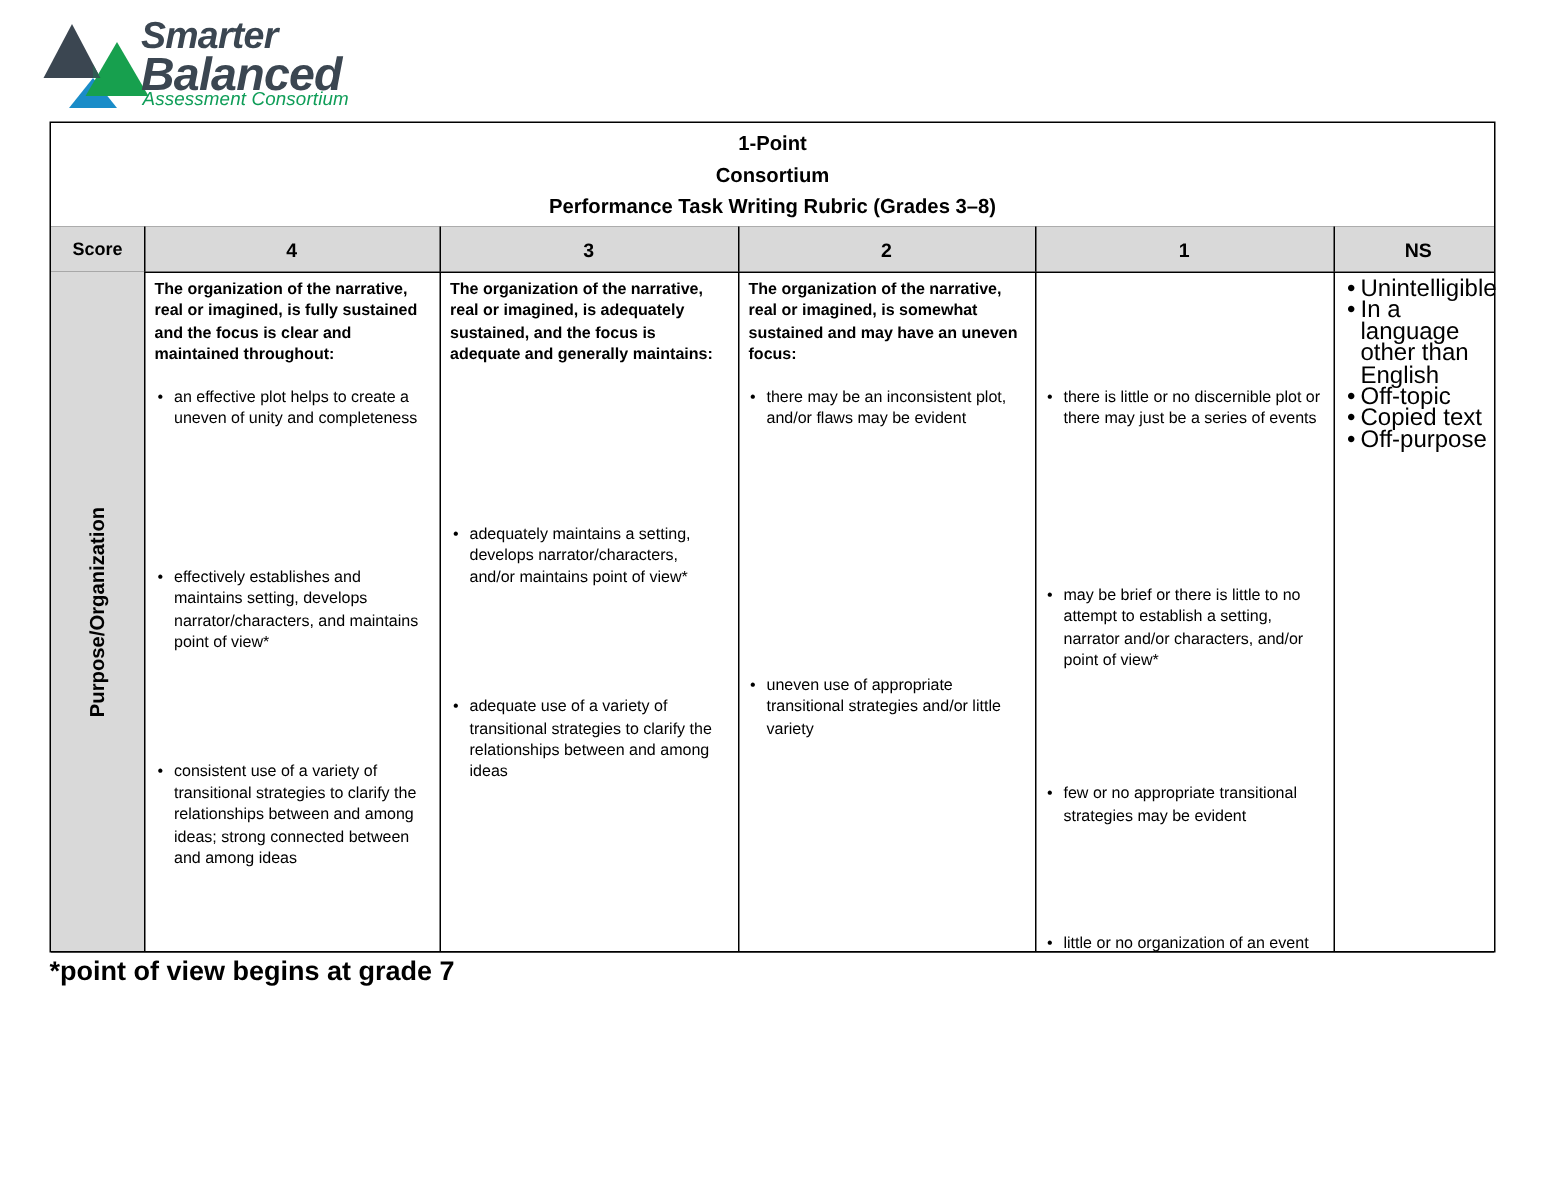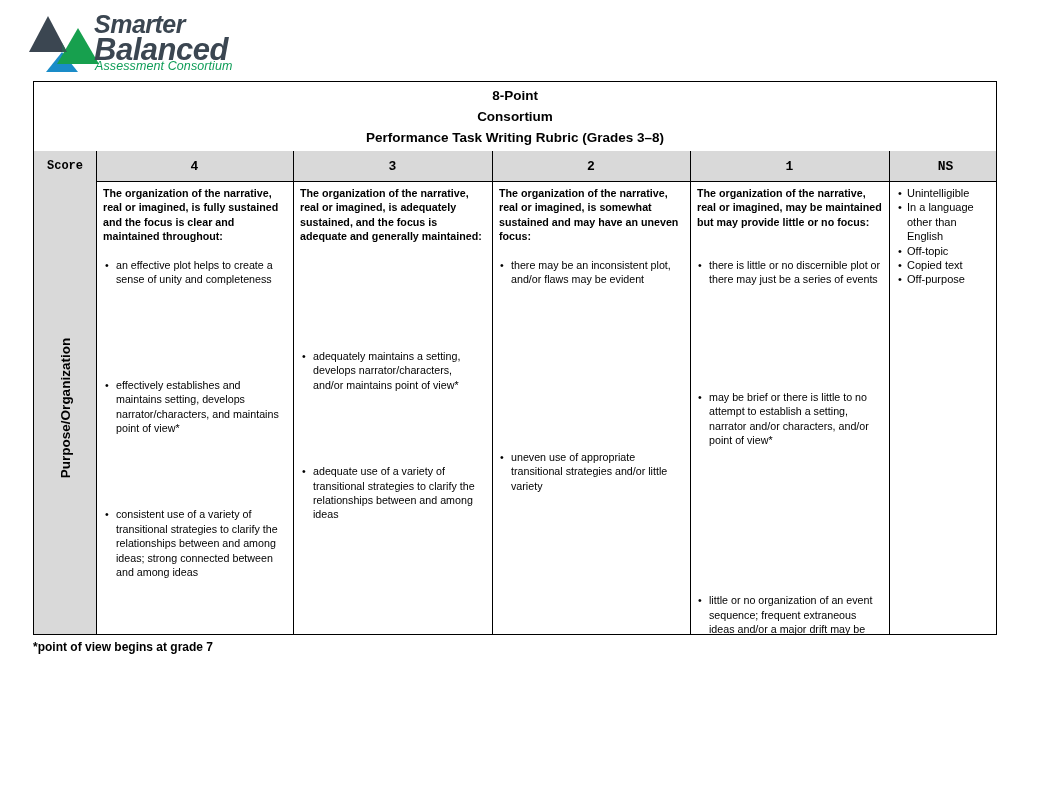--- a/index.html
+++ b/index.html
@@ -80,21 +80,21 @@
 
   
   #header-row {
     position: absolute; left: 0; top: 69px;
     width: 100%; height: 30px;
     background: #d9d9d9;
   }
   .hcell {
     position: absolute; top: 0; height: 100%;
     display: flex; align-items: center; justify-content: center;
-    font-weight: bold; font-size: 13px; font-family: Liberation Mono, monospace;
+    font-weight: bold; font-size: 13px;
   }
   .hcell.score-label { font-size: 12px; }
 
   
   #body-row {
     position: absolute; left: 0; top: 99px;
     width: 100%; height: 453px;
   }
   #rowlabel-cell {
     position: absolute; left: 0; top: 0;
@@ -121,32 +121,32 @@
   }
   .blk.intro { font-weight: bold; }
   .bullet-row { position: relative; padding-left: 12px; }
   .bullet-row::before {
     content: "\2022";
     position: absolute;
     left: 1px; top: 0;
     font-size: 10.7px;
     line-height: 14.4px;
   }
-  .ns-list { font-size: 11px; line-height: 14.4px; }
+  .ns-list { font-size: 16px; line-height: 14.4px; }
   .ns-item { position: relative; padding-left: 9px; }
   .ns-item::before {
     content: "\2022";
     position: absolute; left: 0; top: 0;
   }
 
   
   #footnote {
     position: absolute;
     left: 33px; top: 639px;
-    font-size: 12px;
+    font-size: 18px;
     font-weight: bold;
     line-height: 16px;
   }
 </style>
 </head>
 <body>
 
 <div id="logo">
   <svg id="logo-mark" viewBox="0 0 72 58">
     <polygon points="34,38 50,58 18,58" fill="#1a8cc8"></polygon>
@@ -157,21 +157,21 @@
   <div id="logo-word">
     <div class="logo-line" id="logo-smarter">Smarter</div>
     <div class="logo-line" id="logo-balanced">Balanced</div>
     <div id="logo-sub">Assessment Consortium</div>
   </div>
 </div>
 
 <div id="rubric">
 
   <div id="title-block">
-    <div>8-Point</div>
+    <div>1-Point</div>
     <div>Consortium</div>
     <div>Performance Task Writing Rubric (Grades 3–8)</div>
   </div>
   <div class="hline" style="top:69px"></div>
 
   <div id="header-row">
     <div class="hcell score-label" style="left:0; width:62px">Score</div>
     <div class="hcell" style="left:62px;  width:197px">4</div>
     <div class="hcell" style="left:259px; width:199px">3</div>
     <div class="hcell" style="left:458px; width:198px">2</div>
@@ -192,44 +192,44 @@
     </div>
 
     <div class="vline" style="left:62px;  height:100%"></div>
     <div class="vline" style="left:259px; height:100%"></div>
     <div class="vline" style="left:458px; height:100%"></div>
     <div class="vline" style="left:656px; height:100%"></div>
     <div class="vline" style="left:855px; height:100%"></div>
 
     <div class="col" style="left:62px; width:197px">
       <div class="blk intro" style="left:7px;  top:5px;   width:184px">The organization of the narrative, real or imagined, is fully sustained and the focus is clear and maintained throughout:</div>
-      <div class="blk bullet-row" style="left:8px; top:77px;  width:182px">an effective plot helps to create a sense of unity and completeness</div>
+      <div class="blk bullet-row" style="left:8px; top:77px;  width:182px">an effective plot helps to create a uneven of unity and completeness</div>
       <div class="blk bullet-row" style="left:8px; top:168px; width:182px">effectively establishes and maintains setting, develops narrator/characters, and maintains point of view*</div>
       <div class="blk bullet-row" style="left:8px; top:240px; width:182px">consistent use of a variety of transitional strategies to clarify the relationships between and among ideas; strong connected between and among ideas</div>
 
     </div>
 
     <div class="col" style="left:259px; width:199px">
-      <div class="blk intro" style="left:7px;  top:5px;   width:186px">The organization of the narrative, real or imagined, is adequately sustained, and the focus is adequate and generally maintained:</div>
+      <div class="blk intro" style="left:7px;  top:5px;   width:186px">The organization of the narrative, real or imagined, is adequately sustained, and the focus is adequate and generally maintains:</div>
       <div class="blk bullet-row" style="left:8px; top:168px; width:184px">adequately maintains a setting, develops narrator/characters, and/or maintains point of view*</div>
       <div class="blk bullet-row" style="left:8px; top:240px; width:184px">adequate use of a variety of transitional strategies to clarify the relationships between and among ideas</div>
 
     </div>
 
     <div class="col" style="left:458px; width:198px">
       <div class="blk intro" style="left:7px;  top:5px;   width:186px">The organization of the narrative, real or imagined, is somewhat sustained and may have an uneven focus:</div>
       <div class="blk bullet-row" style="left:7px; top:77px;  width:185px">there may be an inconsistent plot, and/or flaws may be evident</div>
       <div class="blk bullet-row" style="left:7px; top:240px; width:185px">uneven use of appropriate transitional strategies and/or little variety</div>
 
     </div>
 
     <div class="col" style="left:656px; width:199px">
-      <div class="blk intro" style="left:7px;  top:5px;   width:188px">The organization of the narrative, real or imagined, may be maintained but may provide little or no focus:</div>
       <div class="blk bullet-row" style="left:7px; top:77px;  width:187px">there is little or no discernible plot or there may just be a series of events</div>
       <div class="blk bullet-row" style="left:7px; top:180px; width:187px">may be brief or there is little to no attempt to establish a setting, narrator and/or characters, and/or point of view*</div>
+      <div class="blk bullet-row" style="left:7px; top:255px; width:187px">few or no appropriate transitional strategies may be evident</div>
       <div class="blk bullet-row" style="left:7px; top:326px; width:187px">little or no organization of an event sequence; frequent extraneous ideas and/or a major drift may be evident</div>
 
     </div>
 
     <div class="col" style="left:855px; width:109px">
       <div class="ns-list" style="position:absolute; left:9px; top:5px; width:94px">
         <div class="ns-item">Unintelligible</div>
         <div class="ns-item">In a language other than English</div>
         <div class="ns-item">Off-topic</div>
         <div class="ns-item">Copied text</div>

